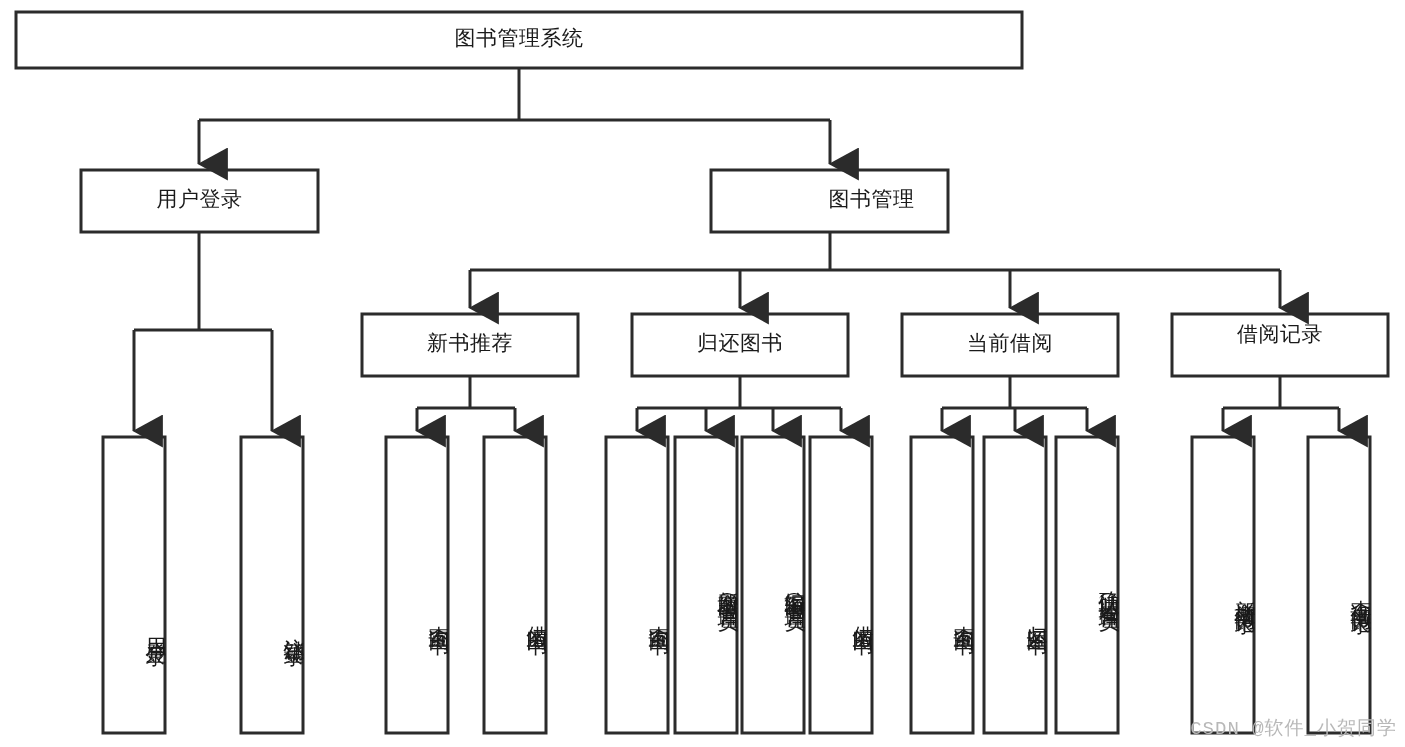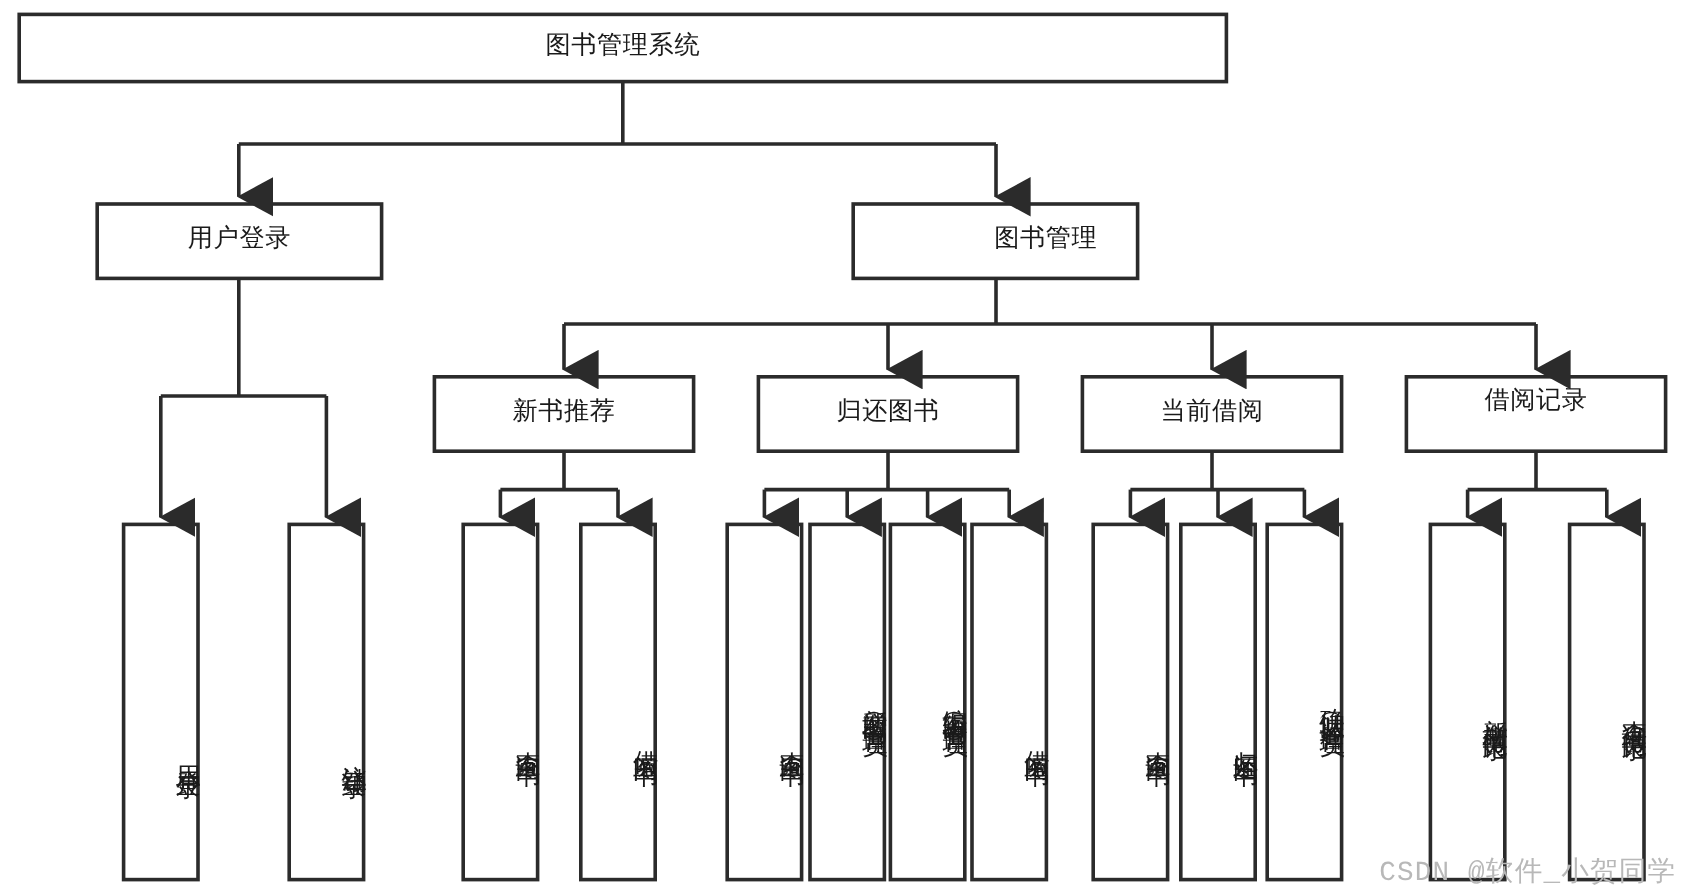--- a/index.html
+++ b/index.html
@@ -66,21 +66,21 @@
     font-size: 21px;
     letter-spacing: 3px;
     line-height: 1;
     pointer-events: none;
   }
   .watermark {
     position: absolute;
     right: 8px;
     bottom: 6px;
     color: #b8b8b8;
-    font-size: 23px;
+    font-size: 19px;
     letter-spacing: 1px;
     white-space: nowrap;
   }
 </style>
 </head>
 <body>
 
 <div id="diagram-root">
 
   <svg id="tree-svg" viewBox="0 0 1405 747">

